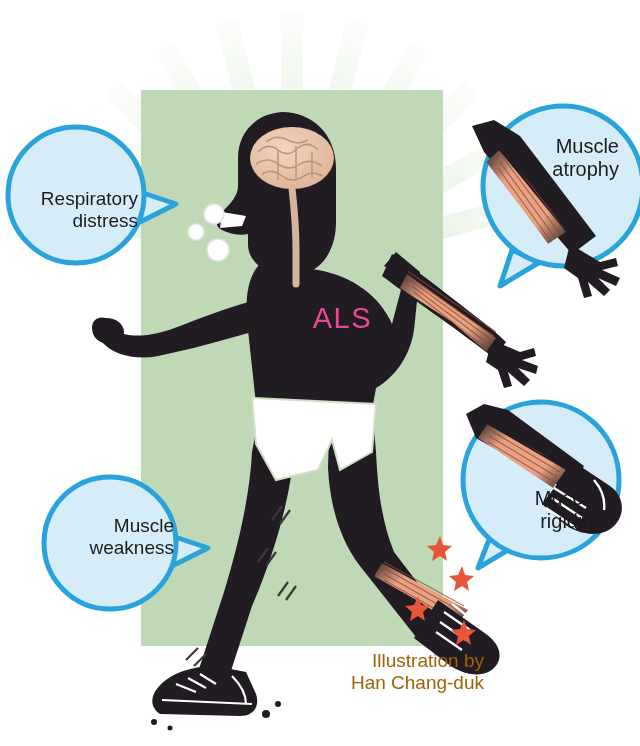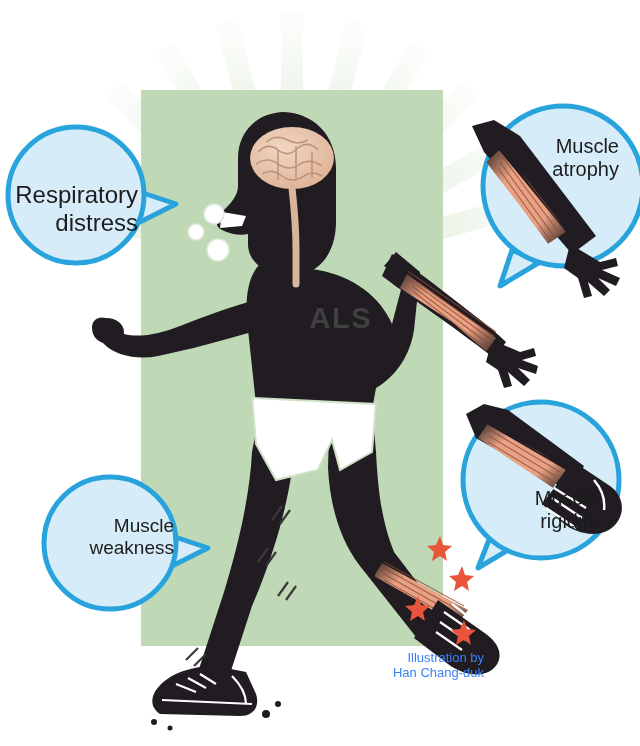--- a/index.html
+++ b/index.html
@@ -3,27 +3,27 @@
 <meta charset="utf-8">
 <style>
   html,body{margin:0;padding:0;background:#ffffff;}
   body{width:640px;height:746px;overflow:hidden;
        font-family:"Liberation Sans","DejaVu Sans",sans-serif;}
   #stage{position:relative;width:640px;height:746px;background:#fff;}
   #art{position:absolute;left:0;top:0;width:640px;height:746px;}
   .lbl{position:absolute;text-align:right;color:#1c1c1c;
        font-family:"Liberation Sans","DejaVu Sans",sans-serif;
        line-height:1.16;white-space:pre-line;pointer-events:none;}
-  #lbl-resp{left:14px;top:181px;width:124px;font-size:24px;}
+  #lbl-resp{left:14px;top:188px;width:124px;font-size:19px;}
   #lbl-atr{left:507px;top:135px;width:112px;font-size:20px;}
   #lbl-rig{left:484px;top:487px;width:114px;font-size:20px;}
   #lbl-weak{left:46px;top:515px;width:128px;font-size:19px;}
-  #lbl-als{left:268px;top:302px;width:104px;font-size:29px;font-weight:bold;
-           color:#404040;letter-spacing:1.5px;}
-  #lbl-credit{left:318px;top:650px;width:166px;font-size:13px;color:#3b82f6;}
+  #lbl-als{left:268px;top:302px;width:104px;font-size:29px;font-weight:normal;
+           color:#ec4899;letter-spacing:1.5px;}
+  #lbl-credit{left:318px;top:650px;width:166px;font-size:19px;color:#a16207;}
 </style>
 </head>
 <body>
 
 <div id="stage">
 
   <svg id="art" viewBox="0 0 640 746">
     <defs>
       <linearGradient id="rayGrad" x1="0" y1="1" x2="0" y2="0">
         <stop offset="0%" stop-color="#cfe3c4" stop-opacity="0.95"></stop>

